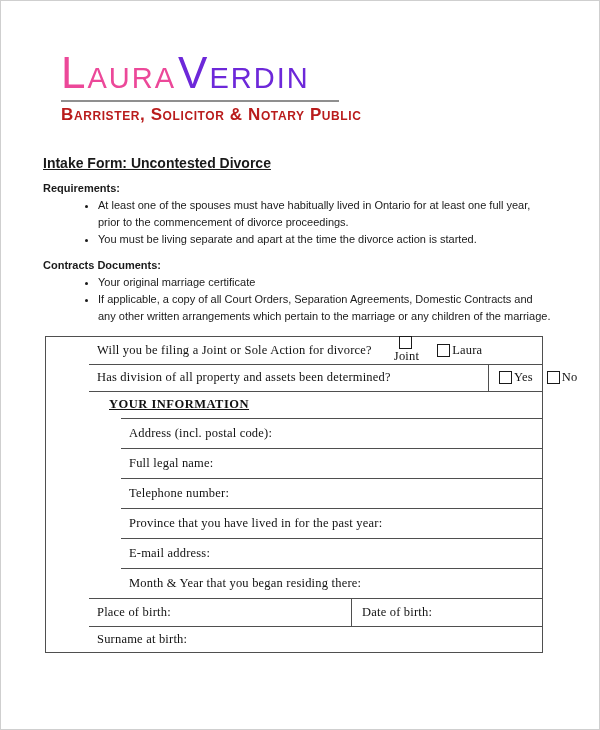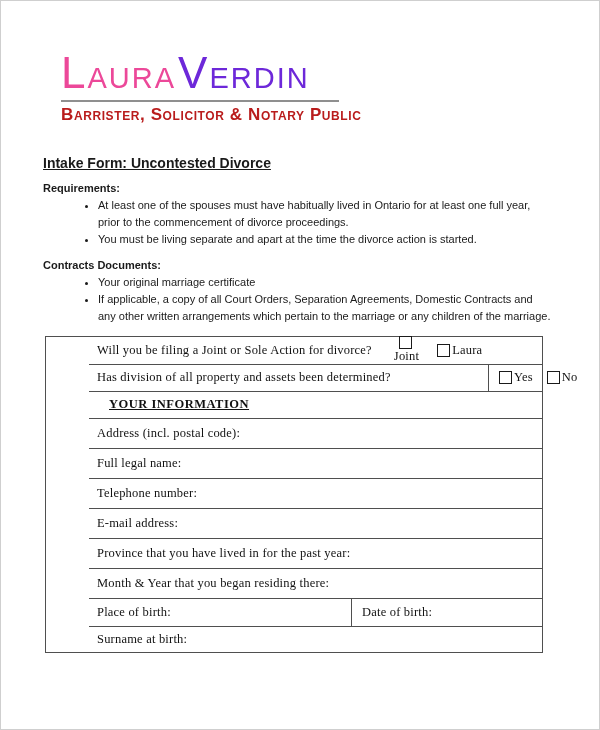--- a/index.html
+++ b/index.html
@@ -61,21 +61,21 @@
     box-sizing:border-box;
     border:1px solid #4f4f4f;
     font-family:"Liberation Serif",serif;
     font-size:12.5px;
     letter-spacing:0.2px;
     color:#111;
     padding-left:43px;
   }
   .row{display:flex;align-items:center;box-sizing:border-box;}
   .row + .row{border-top:1px solid #4f4f4f;}
-  .h27{height:27px;} .h30{height:30px;} .h28{height:28px;} .h25{height:25px;} .h26{height:26px;}
+  .h27{height:27px;} .h30{height:30px;margin-left:32px;} .h28{height:28px;} .h25{height:25px;} .h26{height:26px;}
   .pad{padding-left:8px;}
   .cell-l{
     display:flex;align-items:center;height:100%;
     box-sizing:border-box;border-right:1px solid #4f4f4f;
     padding-left:8px;flex:0 0 auto;
   }
   .cell-r{display:flex;align-items:center;padding-left:10px;}
   .w400{width:400px;} .w263{width:263px;}
   .sec-header{font-weight:bold;text-decoration:underline;letter-spacing:0.5px;margin-left:12px;}
   .cb{
@@ -151,24 +151,24 @@
     <div class="row h30 pad">
       <span>Address (incl. postal code):</span>
     </div>
     <div class="row h30 pad">
       <span>Full legal name:</span>
     </div>
     <div class="row h30 pad">
       <span>Telephone number:</span>
     </div>
     <div class="row h30 pad">
-      <span>E-mail address:</span>
+      <span>Province that you have lived in for the past year:</span>
     </div>
     <div class="row h30 pad">
-      <span>Province that you have lived in for the past year:</span>
+      <span>E-mail address:</span>
     </div>
     <div class="row h30 pad">
       <span>Month &amp; Year that you began residing there:</span>
     </div>
 
     <div class="row h28">
       <div class="cell-l w263">
         <span>Place of birth:</span>
       </div>
       <div class="cell-r">

